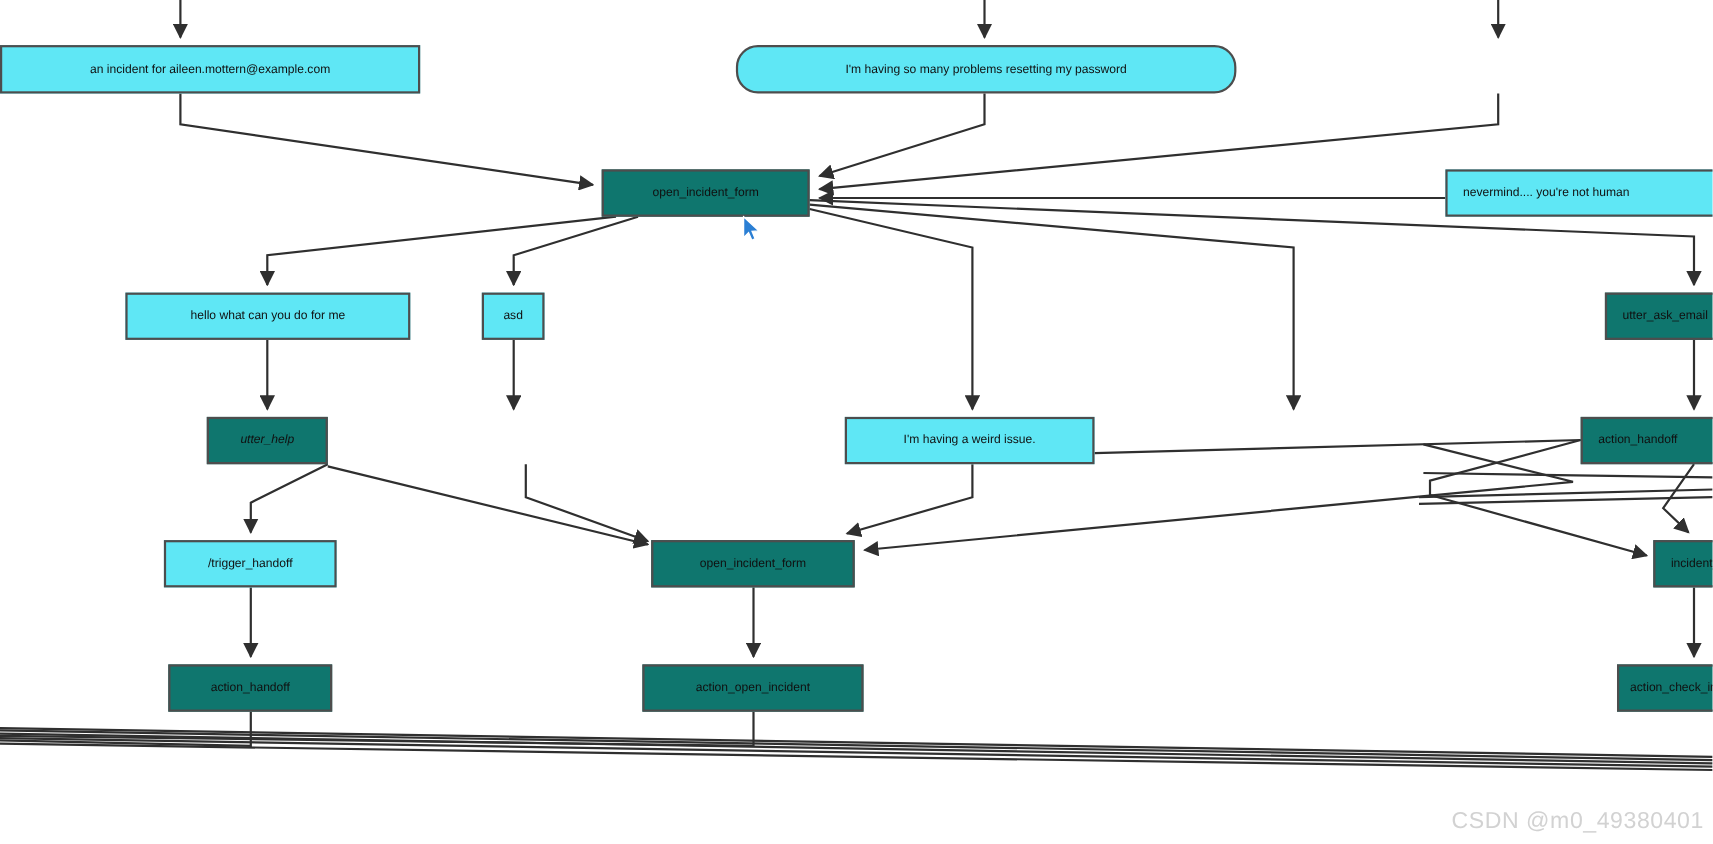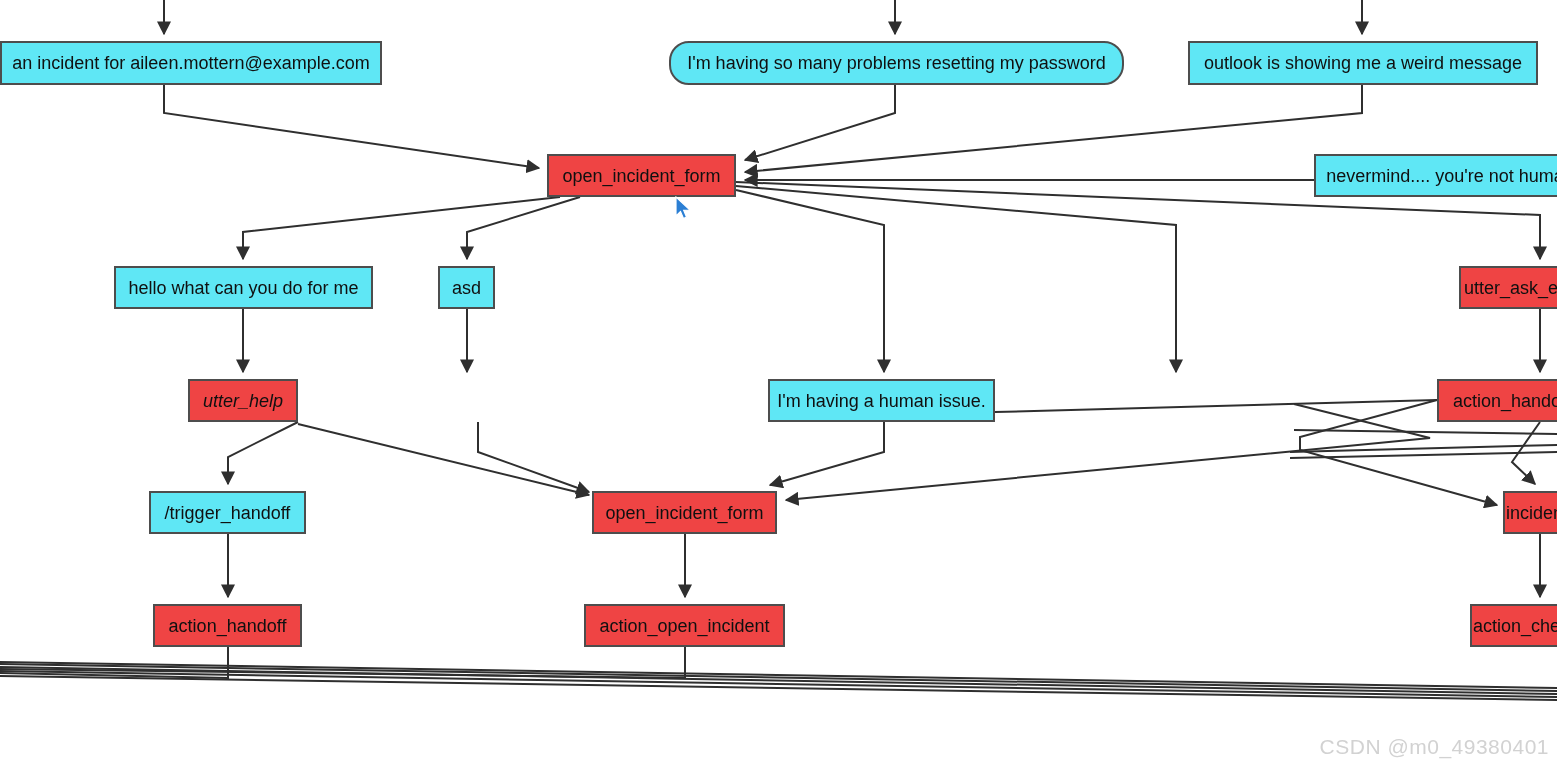--- a/index.html
+++ b/index.html
@@ -27,33 +27,33 @@
   }
   .node {
     position: absolute;
     box-sizing: border-box;
     display: flex;
     align-items: center;
     justify-content: center;
     border: 2px solid #5a5a5a;
     background: #ffffff;
     color: #101010;
-    font-size: 18px;
+    font-size: 11px;
     font-family: "Liberation Sans", sans-serif;
     white-space: nowrap;
     overflow: hidden;
     line-height: 1;
     z-index: 3;
   }
   .node.intent {
     background: #5fe7f5;
     border-color: #4d4d4d;
   }
   .node.action {
-    background: #ef4444;
+    background: #0f766e;
     border-color: #4d4d4d;
   }
   .node .label {
     padding: 0 12px;
     pointer-events: none;
   }
   .node.clipped-left .label {
     padding-left: 14px;
     width: 100%;
     text-align: left;
@@ -151,23 +151,20 @@
   </svg>
 
   <div class="node intent" style="left:0px; top:41px; width:382px; height:44px;">
     <span class="label">an incident for aileen.mottern@example.com</span>
   </div>
 
   <div class="node intent" style="left:669px; top:41px; width:455px; height:44px;border-radius:20px;">
     <span class="label">I'm having so many problems resetting my password</span>
   </div>
 
-  <div class="node intent" style="left:1188px; top:41px; width:350px; height:44px;">
-    <span class="label">outlook is showing me a weird message</span>
-  </div>
 
   <div class="node action" style="left:547px; top:154px; width:189px; height:43px;">
     <span class="label">open_incident_form</span>
   </div>
 
   <div class="node intent clipped-left" style="left:1314px; top:154px; width:270px; height:43px;">
     <span class="label">nevermind.... you're not human</span>
   </div>
 
   <div class="node intent" style="left:114px; top:266px; width:259px; height:43px;">
@@ -181,21 +178,21 @@
   <div class="node action clipped-left" style="left:1459px; top:266px; width:135px; height:43px;">
     <span class="label">utter_ask_email</span>
   </div>
 
   <div class="node action" style="left:188px; top:379px; width:110px; height:43px;font-style:italic;">
     <span class="label">utter_help</span>
   </div>
 
 
   <div class="node intent" style="left:768px; top:379px; width:227px; height:43px;">
-    <span class="label">I'm having a human issue.</span>
+    <span class="label">I'm having a weird issue.</span>
   </div>
 
 
   <div class="node action clipped-left" style="left:1437px; top:379px; width:150px; height:43px;">
     <span class="label">action_handoff</span>
   </div>
 
   <div class="node intent" style="left:149px; top:491px; width:157px; height:43px;">
     <span class="label">/trigger_handoff</span>
   </div>

